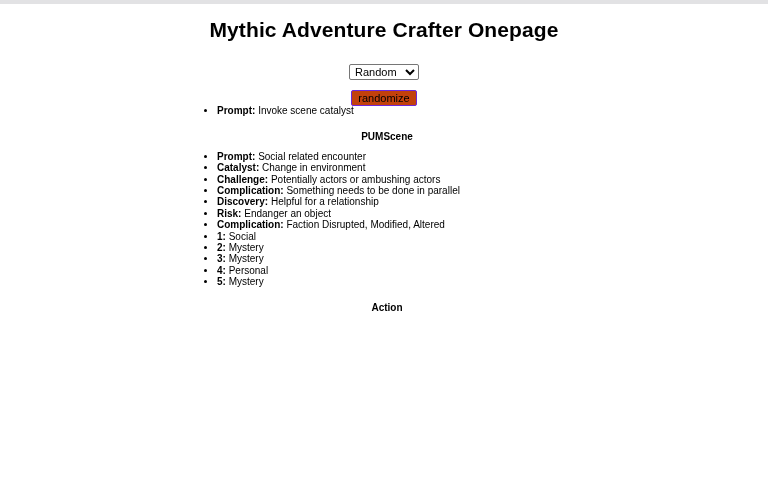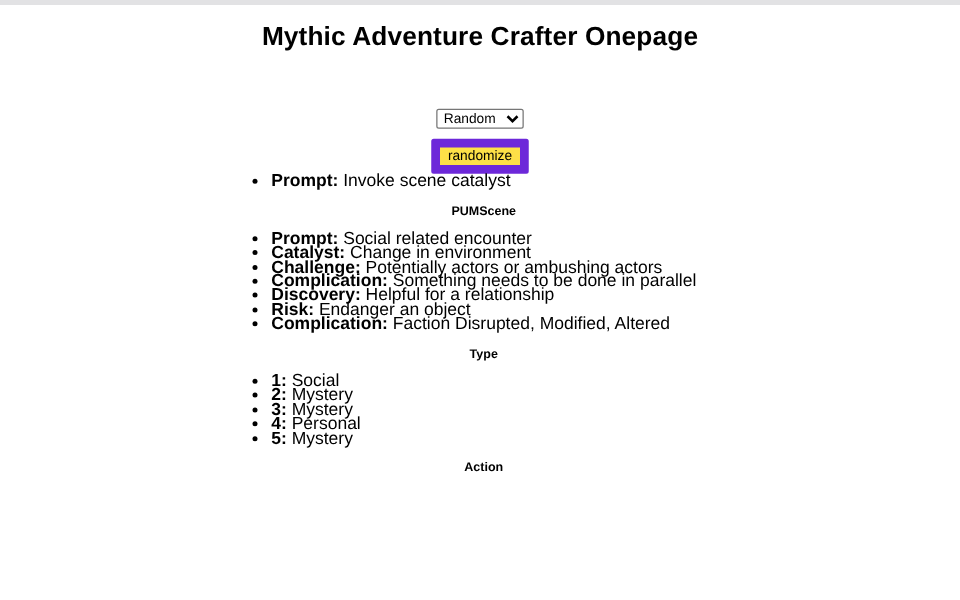--- a/index.html
+++ b/index.html
@@ -33,21 +33,21 @@
   h1.page-title {
     font-size: 21px;
     font-weight: bold;
     text-align: center;
     margin: 14px 0 0 0;
     padding: 0;
     letter-spacing: 0.1px;
   }
   .controls {
     text-align: center;
-    margin-top: 43px;
+    margin-top: 20px;
   }
   select.mode-select {
     font-family: "Liberation Sans", sans-serif;
     font-size: 11px;
     width: 70px;
     height: 16px;
     padding: 0 1px;
     border: 1px solid #767676;
     background: #ffffff;
     color: #000000;
@@ -55,22 +55,22 @@
     box-sizing: border-box;
   }
   .randomize-wrap {
     text-align: center;
     margin-top: 8px;
   }
   button.randomize-button {
     font-family: "Liberation Sans", sans-serif;
     font-size: 11px;
     padding: 1px 6px;
-    border: 7px solid #6d28d9;
-    background: #fde047;
+    border: 1px solid #6d28d9;
+    background: #c2410c;
     color: #000000;
     border-radius: 2px;
     line-height: 12px;
   }
   .content {
     width: 380px;
     margin: 0 auto;
     padding-left: 6px;
     box-sizing: border-box;
   }
@@ -84,21 +84,21 @@
   }
   h3.section-heading.first {
     margin-top: 13px;
   }
   ul.entry-list {
     list-style: disc outside;
     margin: 0 0 0 0;
     padding-left: 17px;
   }
   ul.entry-list li {
-    font-size: 14px;
+    font-size: 10px;
     line-height: 10.8px;
     margin: 0 0 0.6px 0;
     padding: 0;
   }
   ul.entry-list li .key {
     font-weight: bold;
   }
   ul.entry-list li .val {
     font-weight: normal;
   }
@@ -127,21 +127,20 @@
       <h3 class="section-heading">PUMScene</h3>
       <ul class="entry-list">
         <li><span class="key">Prompt:</span> <span class="val">Social related encounter</span></li>
         <li><span class="key">Catalyst:</span> <span class="val">Change in environment</span></li>
         <li><span class="key">Challenge:</span> <span class="val">Potentially actors or ambushing actors</span></li>
         <li><span class="key">Complication:</span> <span class="val">Something needs to be done in parallel</span></li>
         <li><span class="key">Discovery:</span> <span class="val">Helpful for a relationship</span></li>
         <li><span class="key">Risk:</span> <span class="val">Endanger an object</span></li>
         <li><span class="key">Complication:</span> <span class="val">Faction Disrupted, Modified, Altered</span></li>
       </ul>
-      <h3 class="section-heading">Type</h3>
       <ul class="entry-list">
         <li><span class="key">1:</span> <span class="val">Social</span></li>
         <li><span class="key">2:</span> <span class="val">Mystery</span></li>
         <li><span class="key">3:</span> <span class="val">Mystery</span></li>
         <li><span class="key">4:</span> <span class="val">Personal</span></li>
         <li><span class="key">5:</span> <span class="val">Mystery</span></li>
       </ul>
       <h3 class="section-heading">Action</h3>
     </div>
 

